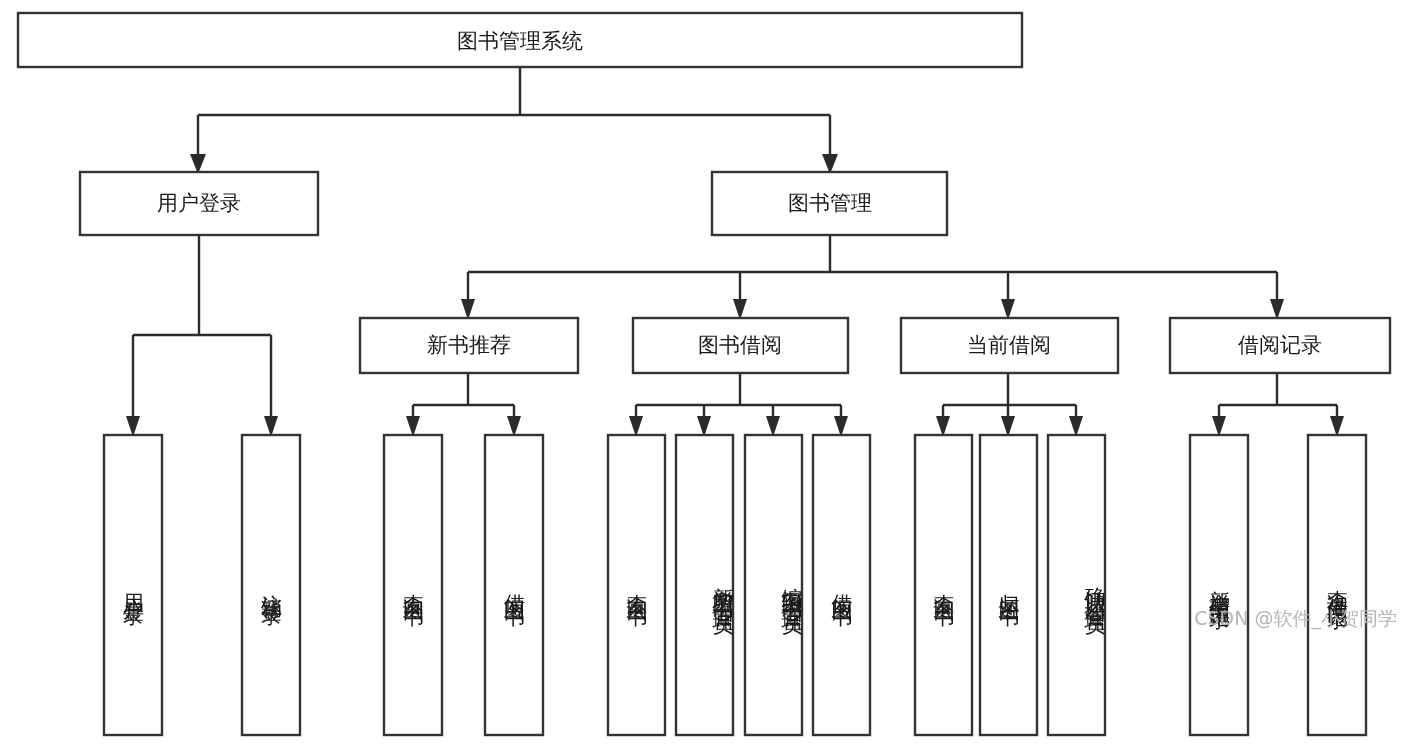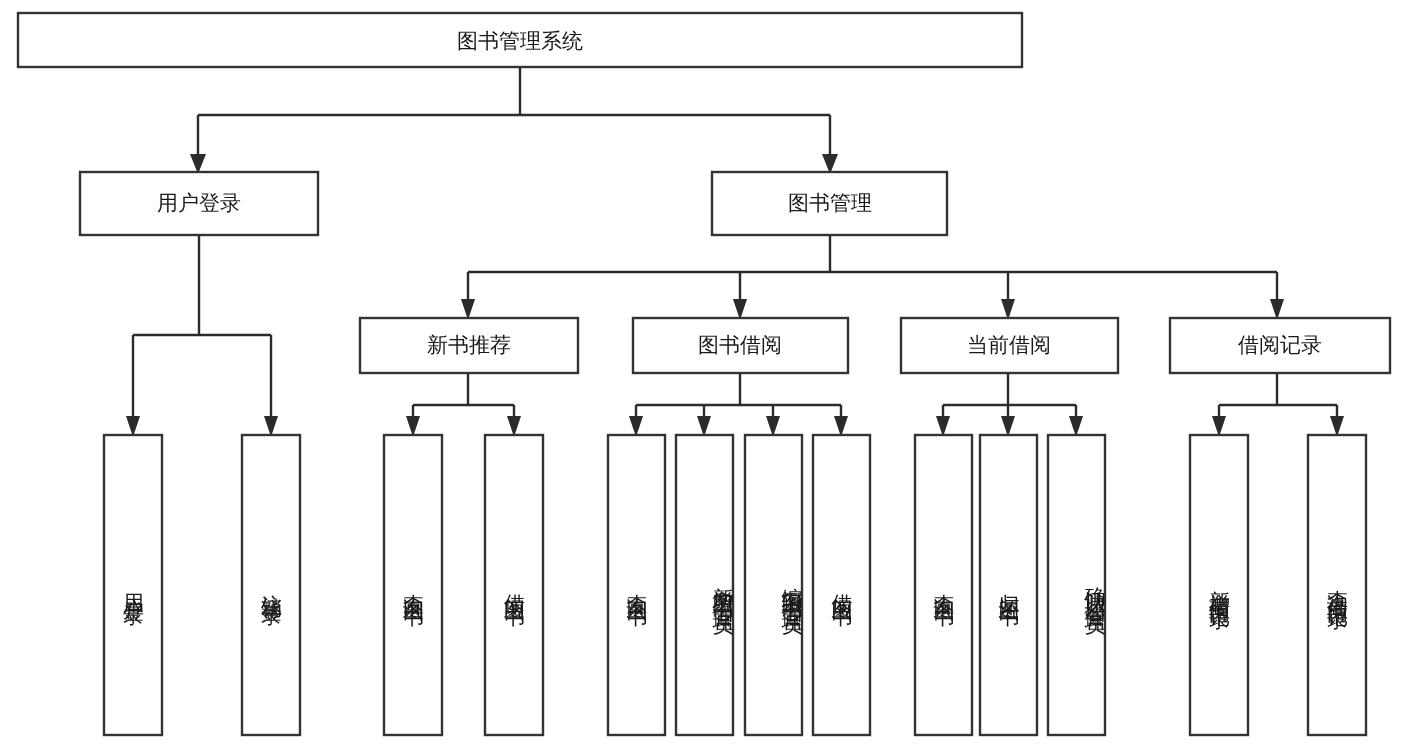--- a/index.html
+++ b/index.html
@@ -220,14 +220,15 @@
   <div class="leaf-label top" style="left:745px; top:441px; width:57px; height:294px;">编辑图书（管理员）</div>
   <div class="leaf-label center" style="left:813px; top:435px; width:57px; height:300px;">借阅图书</div>
 
   <div class="leaf-label center" style="left:915px; top:435px; width:57px; height:300px;">查询图书</div>
   <div class="leaf-label center" style="left:980px; top:435px; width:57px; height:300px;">归还图书</div>
   <div class="leaf-label top" style="left:1048px; top:441px; width:57px; height:294px;">确认归还（管理员）</div>
 
   <div class="leaf-label center" style="left:1190px; top:435px; width:58px; height:300px;">新增借阅记录</div>
   <div class="leaf-label center" style="left:1308px; top:435px; width:58px; height:300px;">查询借阅记录</div>
 
+  <div class="watermark">CSDN @软件_小贺同学</div>
 
 </div>
 
 </body></html>

